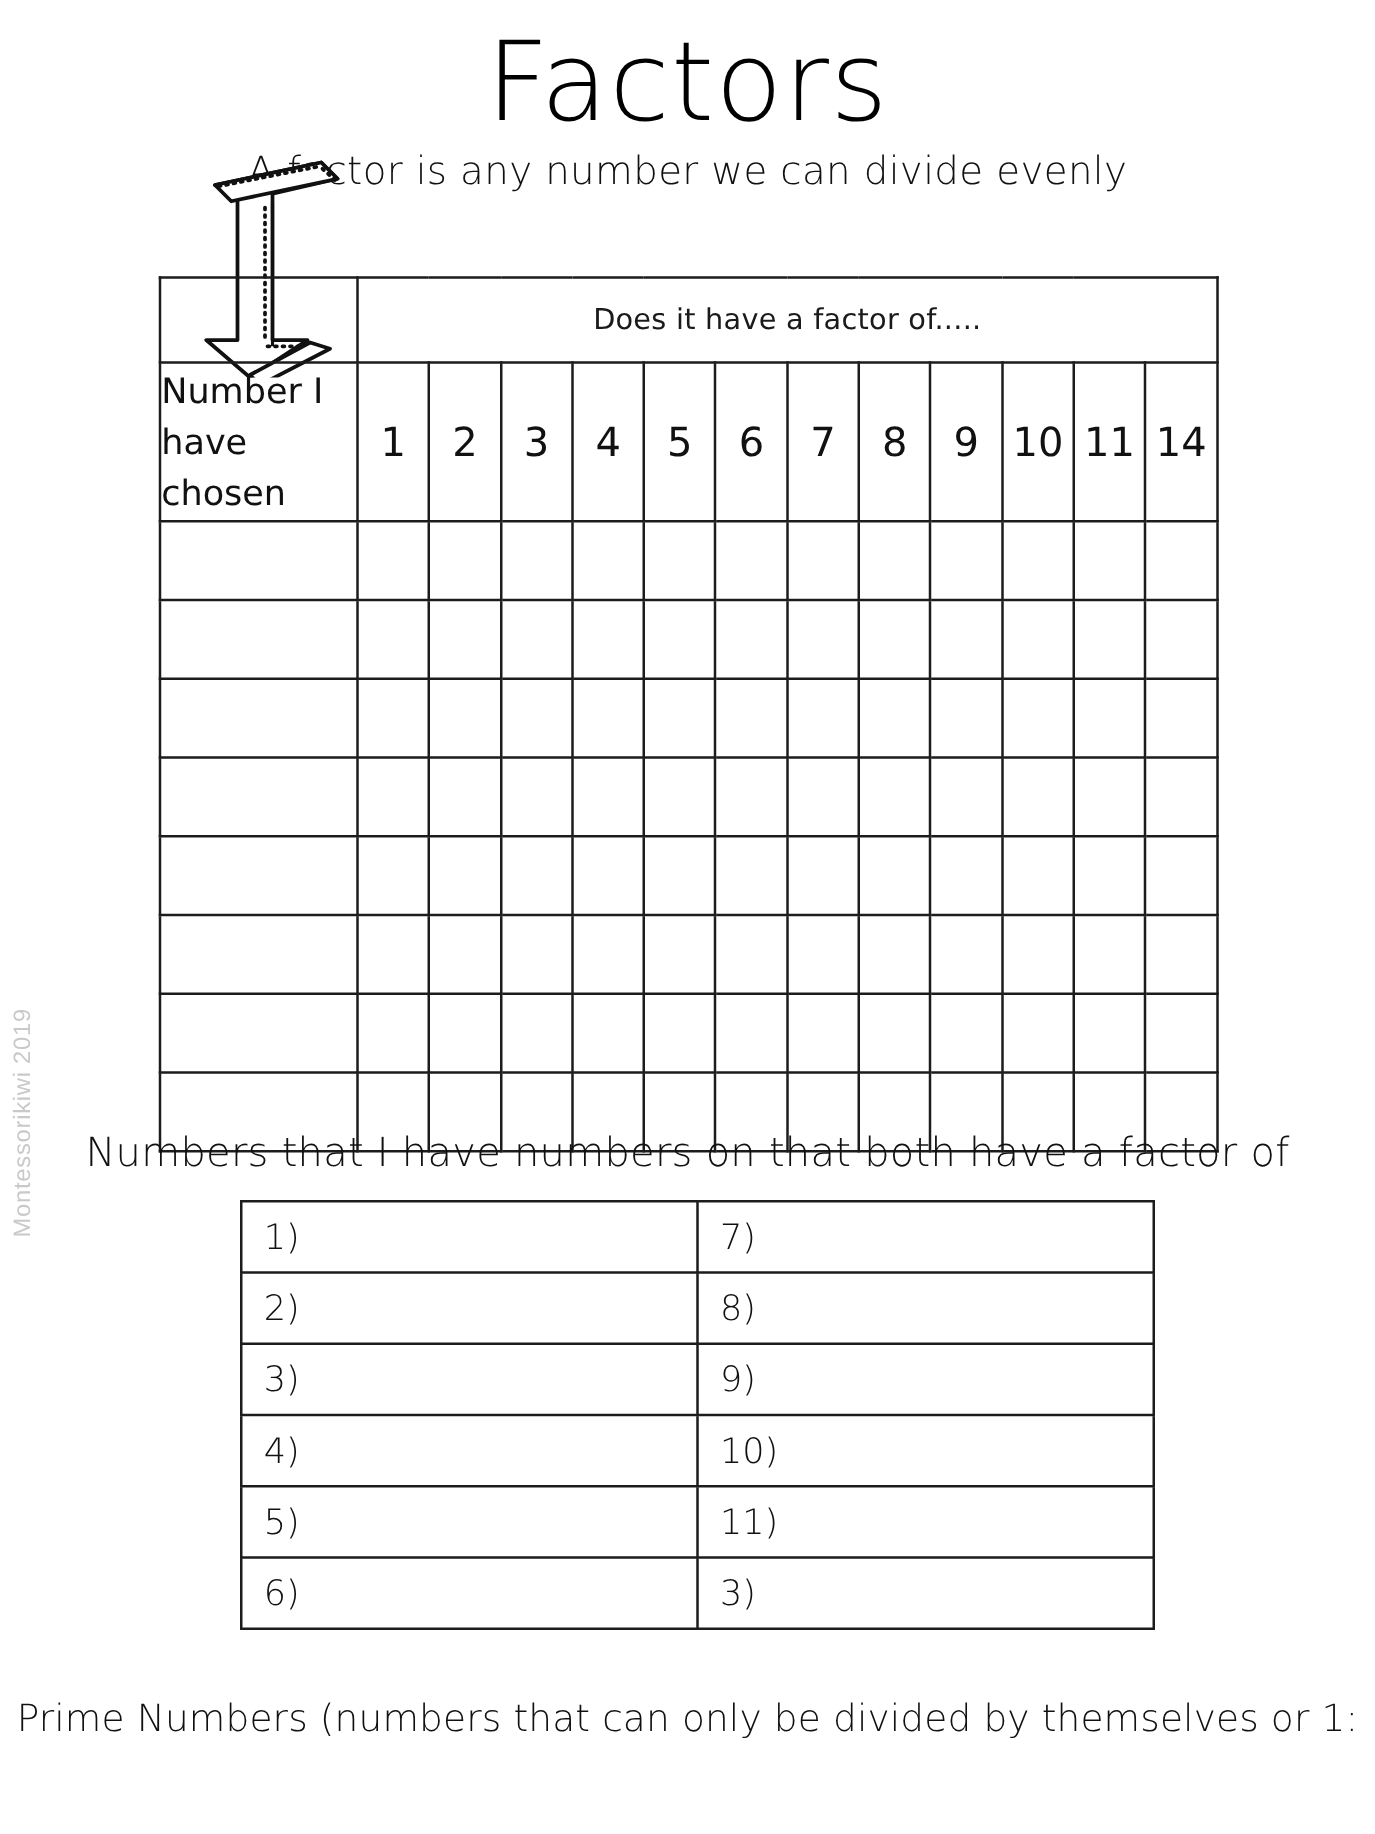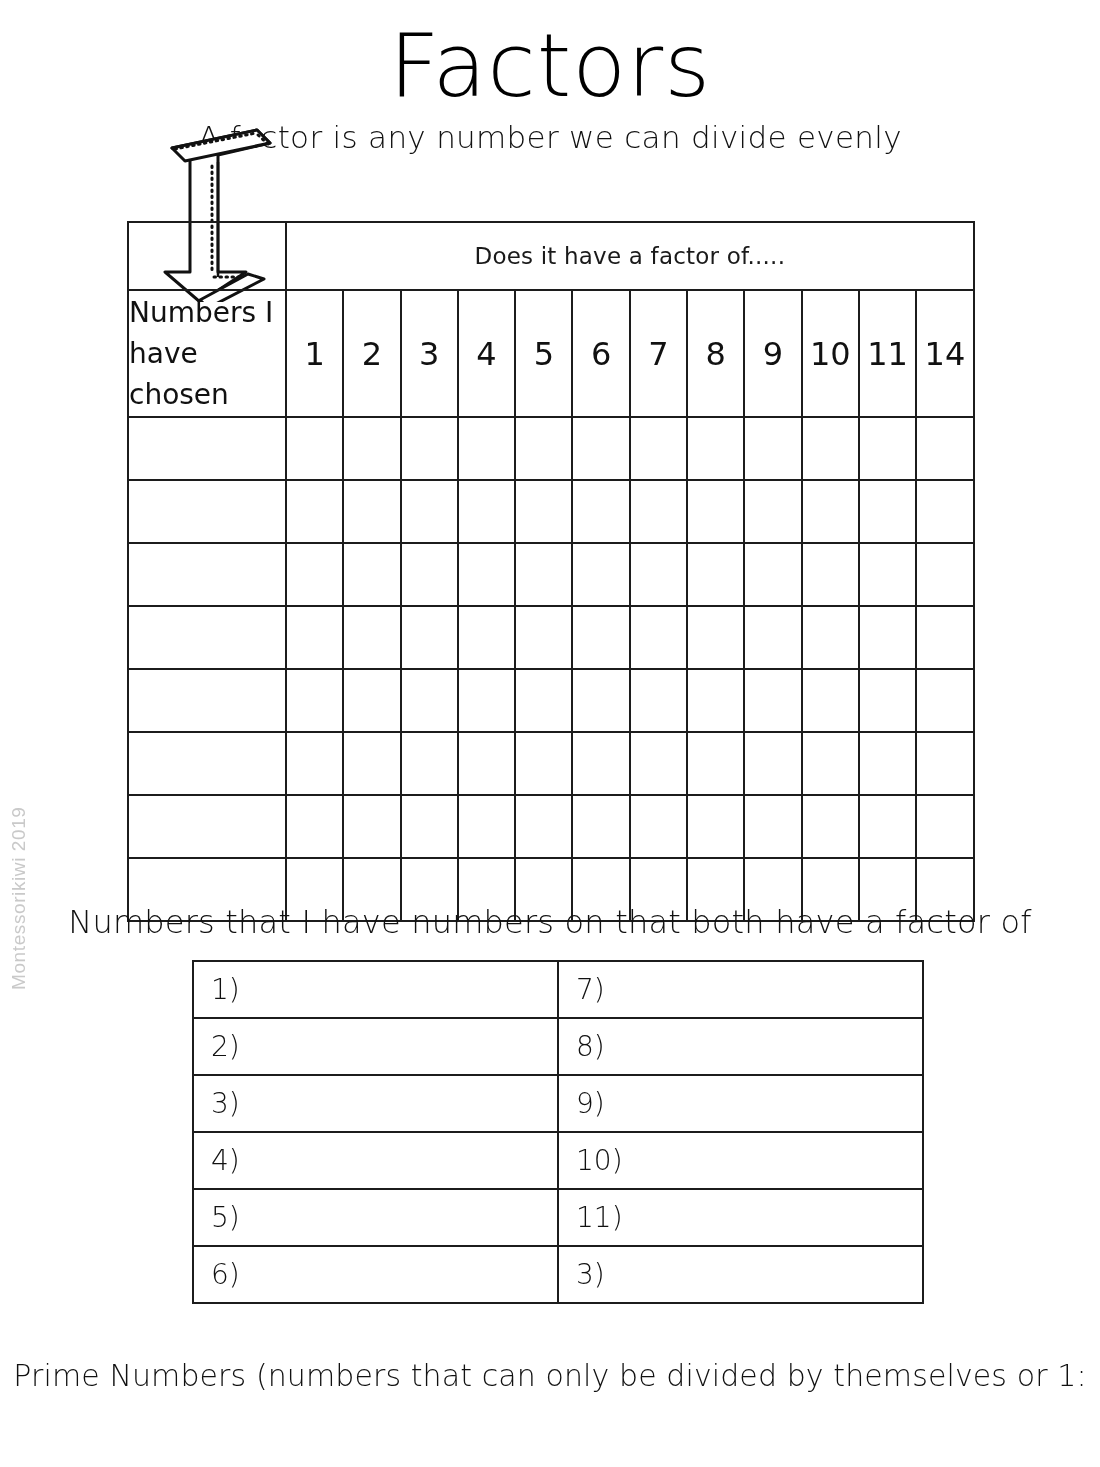--- a/index.html
+++ b/index.html
@@ -218,21 +218,21 @@
       <col class="col-num">
       <col class="col-num">
   </colgroup>
   <tbody>
     <tr>
       <td class="cell-arrow"></td>
       <td class="cell-doesit" colspan="12">Does it have a factor of.....</td>
     </tr>
     <tr>
       <td class="cell-chosen">
-        <span>Numbers I</span>
+        <span>Number I</span>
         <span>have</span>
         <span>chosen</span>
       </td>
       <td class="cell-headnum">1</td>
       <td class="cell-headnum">2</td>
       <td class="cell-headnum">3</td>
       <td class="cell-headnum">4</td>
       <td class="cell-headnum">5</td>
       <td class="cell-headnum">6</td>
       <td class="cell-headnum">7</td>

